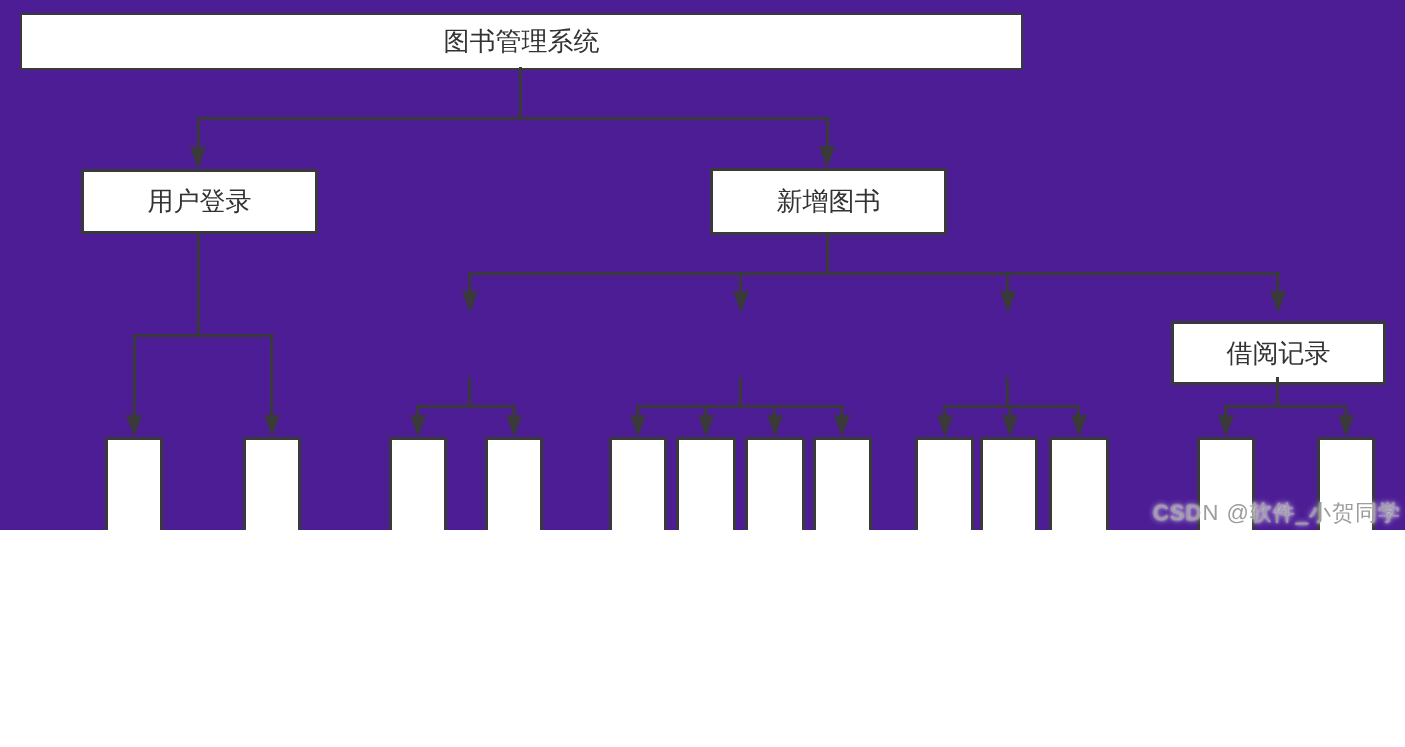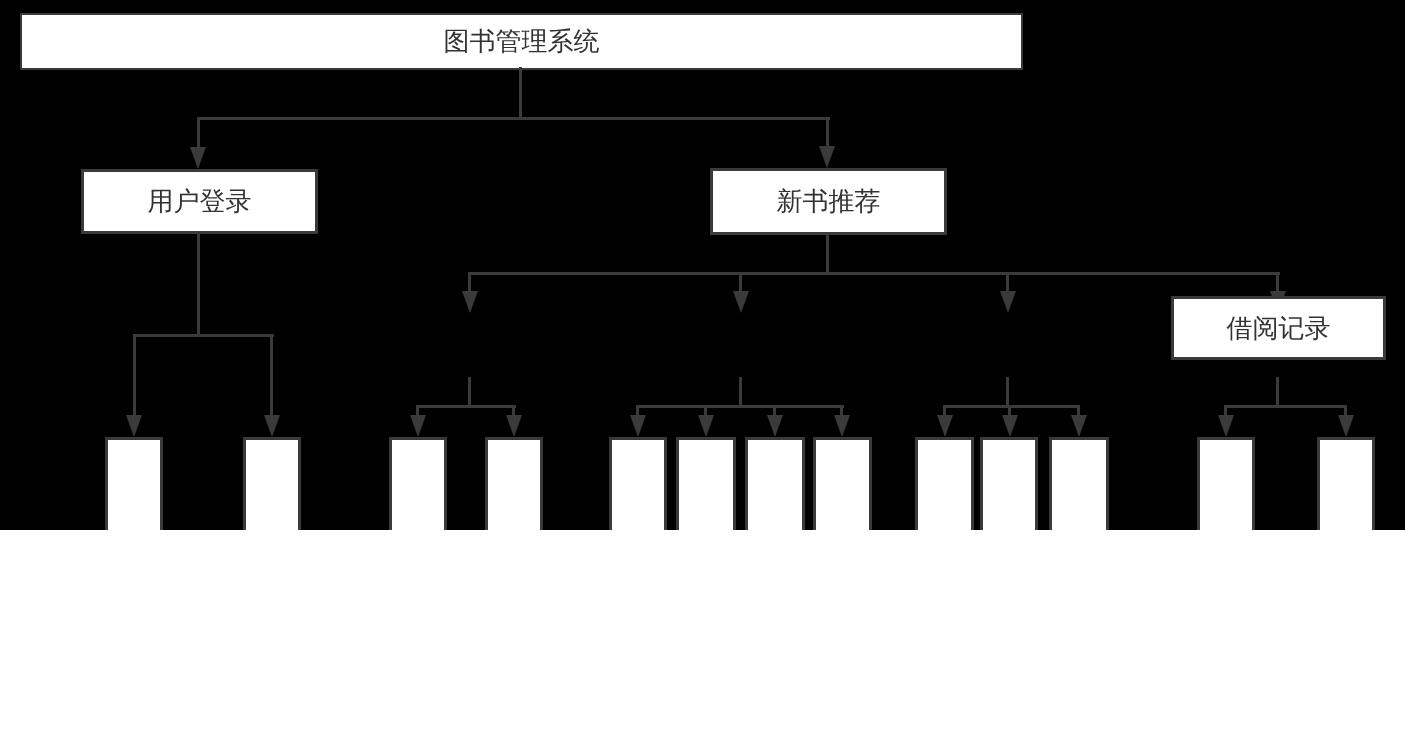--- a/index.html
+++ b/index.html
@@ -1,18 +1,18 @@
 <!DOCTYPE html>
 <html><head>
 <meta charset="utf-8">
 <style>
   * { margin:0; padding:0; box-sizing:border-box; }
   html,body { background:#ffffff; }
   .canvas {
-    position:relative; width:1405px; height:530px; background:#000000;
+    position:relative; width:1405px; height:530px; background:#4c1d95;
     font-family:"Liberation Sans", sans-serif; color:#333333; overflow:hidden;
   }
   .box {
     position:absolute; background:#ffffff; border:3px solid #3a3a3a;
     display:flex; align-items:center; justify-content:center;
     font-size:26px; color:#333333; text-align:center;
   }
   .box.root { border-width:2px; }
   .lbl { white-space:nowrap; }
   .lbl.v {
@@ -46,42 +46,42 @@
   <i class="hline" style="left:197px;top:117px;width:633px"></i>
   <i class="vline" style="left:197px;top:117px;height:32px"></i>
   <i class="arrow" style="left:190px;top:147px"></i>
   <i class="vline" style="left:826px;top:117px;height:32px"></i>
   <i class="arrow" style="left:819px;top:146px"></i>
 
   <div class="box" style="left:81px;top:169px;width:237px;height:65px">
     <span class="lbl">用户登录</span>
   </div>
   <div class="box" style="left:710px;top:168px;width:237px;height:67px">
-    <span class="lbl">新书推荐</span>
+    <span class="lbl">新增图书</span>
   </div>
 
   <i class="vline" style="left:197px;top:234px;height:103px"></i>
   <i class="hline" style="left:133px;top:334px;width:141px"></i>
   <i class="vline" style="left:133px;top:334px;height:84px"></i>
   <i class="arrow" style="left:126px;top:415px"></i>
   <i class="vline" style="left:270px;top:334px;height:84px"></i>
   <i class="arrow" style="left:264px;top:415px"></i>
 
   <i class="vline" style="left:826px;top:235px;height:40px"></i>
   <i class="hline" style="left:469px;top:272px;width:811px"></i>
   <i class="vline" style="left:468px;top:272px;height:23px"></i>
   <i class="arrow" style="left:462px;top:291px"></i>
   <i class="vline" style="left:739px;top:272px;height:23px"></i>
   <i class="arrow" style="left:733px;top:291px"></i>
   <i class="vline" style="left:1006px;top:272px;height:23px"></i>
   <i class="arrow" style="left:1000px;top:291px"></i>
   <i class="vline" style="left:1276px;top:272px;height:23px"></i>
   <i class="arrow" style="left:1270px;top:291px"></i>
 
-  <div class="box" style="left:1171px;top:296px;width:215px;height:64px">
+  <div class="box" style="left:1171px;top:321px;width:215px;height:64px">
     <span class="lbl">借阅记录</span>
   </div>
 
   <i class="vline" style="left:468px;top:377px;height:31px"></i>
   <i class="hline" style="left:417px;top:405px;width:99px"></i>
   <i class="vline" style="left:416px;top:405px;height:13px"></i>
   <i class="arrow" style="left:410px;top:415px"></i>
   <i class="vline" style="left:512px;top:405px;height:13px"></i>
   <i class="arrow" style="left:506px;top:415px"></i>
 
@@ -149,14 +149,15 @@
     <span class="lbl v">确认归还（管理员）</span>
   </div>
 
   <div class="box" style="left:1197px;top:437px;width:58px;height:296px">
     <span class="lbl v">新增借阅记录</span>
   </div>
   <div class="box" style="left:1317px;top:437px;width:58px;height:296px">
     <span class="lbl v">查询借阅记录</span>
   </div>
 
+  <div class="watermark">CSDN @软件_小贺同学</div>
 
 </div>
 
 </body></html>

